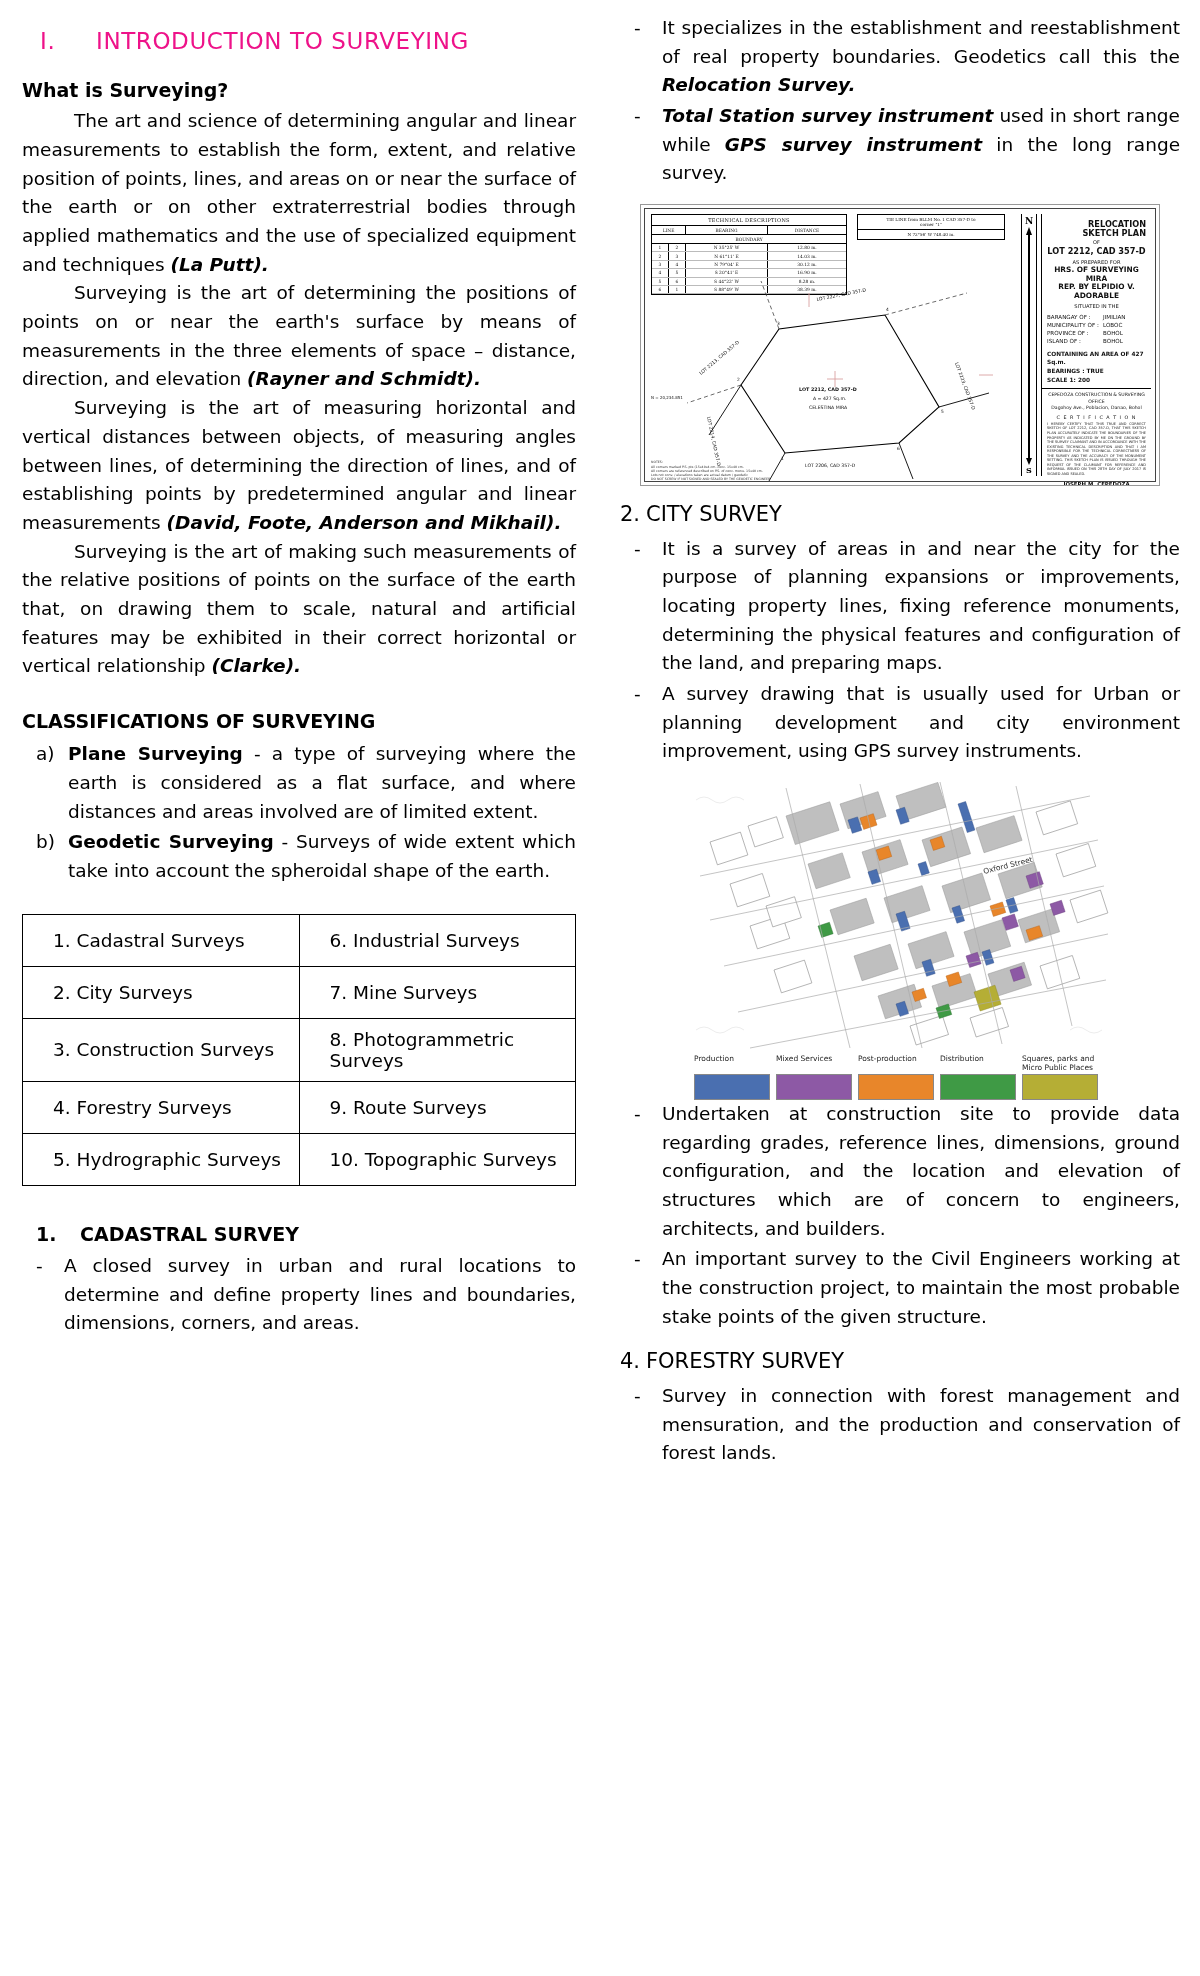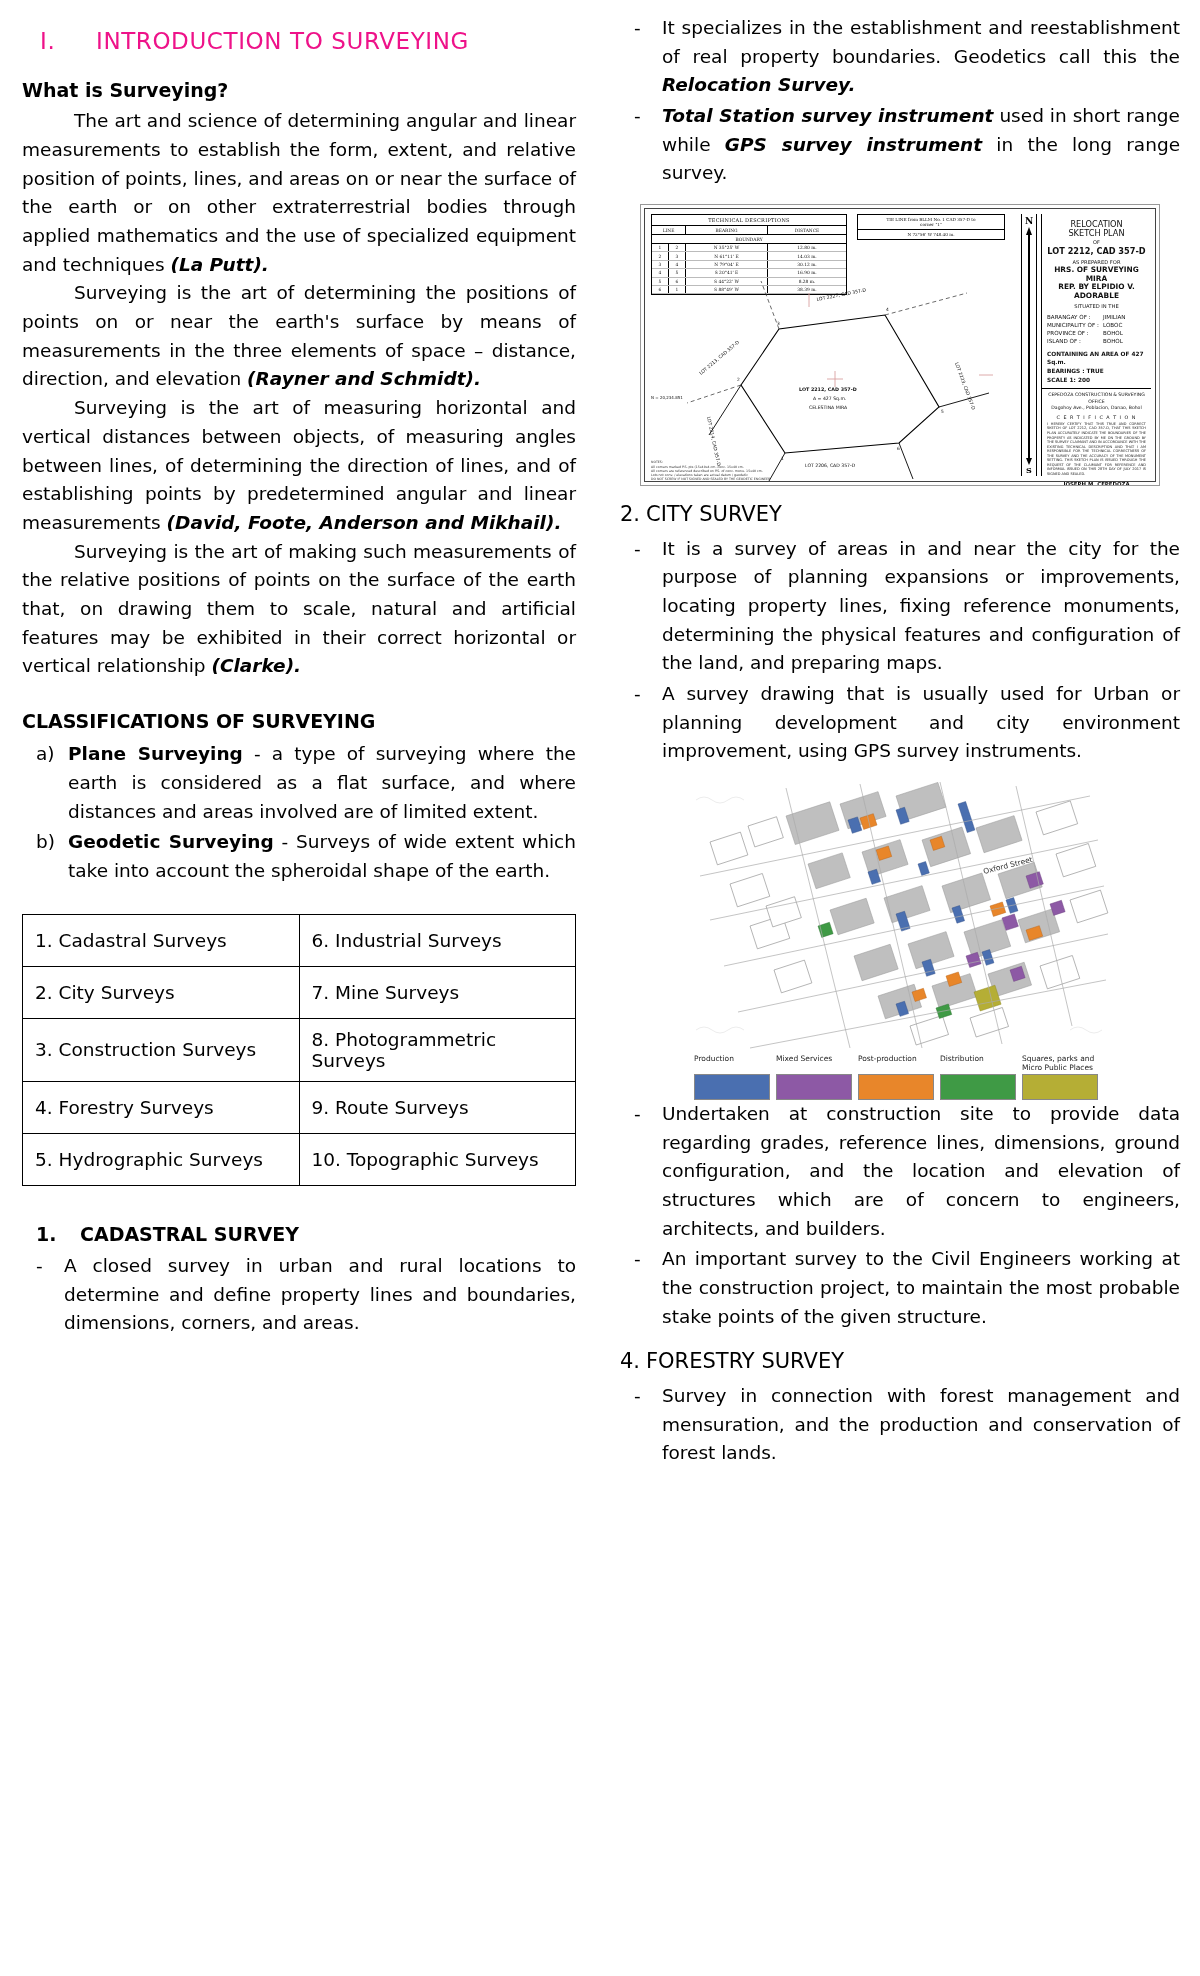--- a/index.html
+++ b/index.html
@@ -83,21 +83,21 @@
   .numhead .n { position:absolute; left:14px; }
   .numhead .t { display:inline-block; margin-left:44px; }
   .numhead-r { font-weight:400; font-size:21px; margin:0 0 4px 0; }
   .numhead-r .n { display:inline-block; width:26px; }
 
   
   .tbl-title { font-size:20px; font-weight:700; margin:0 0 6px 2px; }
   table.types { border-collapse:collapse; width:100%; table-layout:fixed; }
   table.types td {
     border:1.4px solid #000;
-    padding:10px 10px 10px 12px;
+    padding:10px 10px 10px 30px;
     font-size:18.5px;
     font-family:"DejaVu Sans","Liberation Sans",sans-serif;
     height:52px;
     vertical-align:middle;
   }
 
   
   .figure-plan {
     width:520px; height:282px; margin:16px auto 0 auto;
     border:1px solid #999; background:#fff; position:relative; overflow:hidden;
@@ -154,21 +154,21 @@
     width:0;height:0;border-left:3.5px solid transparent;border-right:3.5px solid transparent;
     border-top:7px solid #000; margin-bottom:1px;
   }
   .north-strip .slbl { font-family:"DejaVu Serif",serif; font-weight:700; font-size:8px; line-height:1; padding-bottom:2px;}
 
   .titleblock {
     position:absolute; left:396px; top:5px; right:4px; bottom:5px;
     border-left:1px solid #000; padding:6px 5px 4px 5px;
     font-family:"DejaVu Sans","Liberation Sans",sans-serif; color:#111;
   }
-  .tb-t1 { text-align:center; font-weight:400; font-size:8.2px; line-height:1.12; }
+  .tb-t1 { text-align:right; font-weight:700; font-size:8.2px; line-height:1.12; }
   .tb-of { text-align:center; font-size:5px; margin:1px 0; }
   .tb-lot { text-align:center; font-weight:700; font-size:8.2px; }
   .tb-sm { text-align:center; font-size:5.2px; margin:3px 0 1px; }
   .tb-name { text-align:center; font-weight:700; font-size:7.4px; line-height:1.14; }
   .tb-rows { margin-top:4px; font-size:5.6px; line-height:1.45; }
   .tb-rows .r { display:flex; }
   .tb-rows .r .k { width:56px; }
   .tb-rows .r .v { }
   .tb-bold { font-weight:700; font-size:5.8px; line-height:1.5; margin-top:4px; }
   .tb-div { border-top:1px solid #000; margin:4px -5px 3px -5px; }

